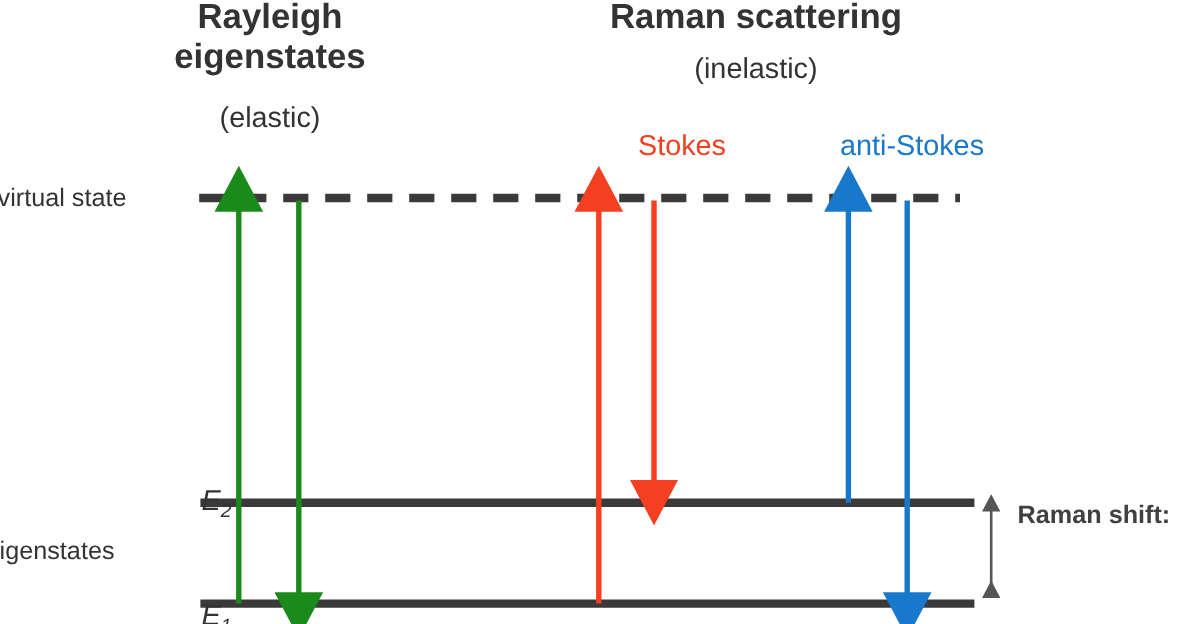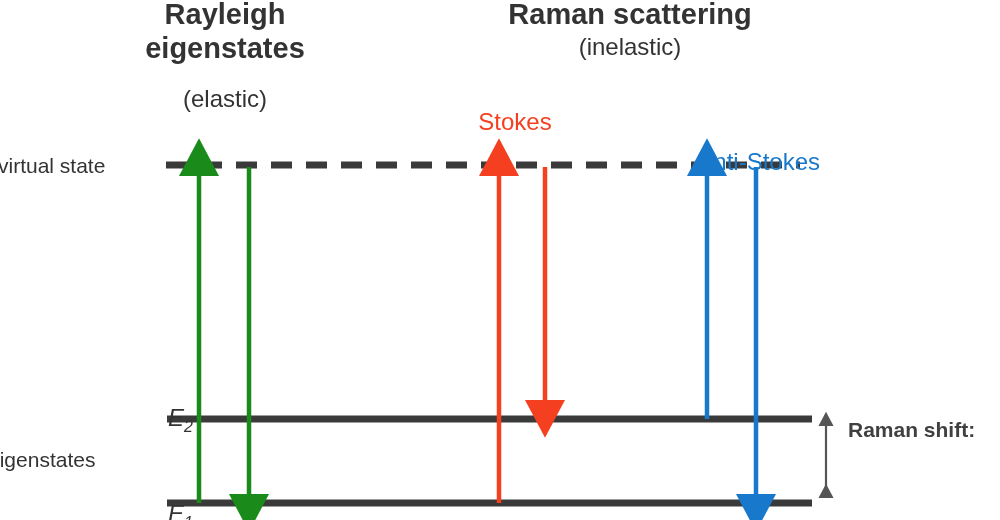--- a/index.html
+++ b/index.html
@@ -68,24 +68,24 @@
     <line x1="826" y1="497" x2="826" y2="425" stroke="#555555" stroke-width="2.2" marker-end="url(#ah-dark-s)" marker-start="url(#ah-dark-s)"></line>
   </svg>
 
   <div class="txt title" style="left:75px;top:-2px;width:300px;">
     <div>Rayleigh</div>
     <div>eigenstates</div>
   </div>
   <div class="txt subtitle" style="left:75px;top:85px;width:300px;">(elastic)</div>
 
   <div class="txt title" style="left:480px;top:-2px;width:300px;">Raman scattering</div>
-  <div class="txt subtitle" style="left:480px;top:33px;width:300px;">(inelastic)</div>
+  <div class="txt subtitle" style="left:480px;top:44px;width:300px;">(inelastic)</div>
 
-  <div class="txt grouplabel" style="left:425px;top:108px;width:180px;color:#f44020;">Stokes</div>
-  <div class="txt grouplabel" style="left:640px;top:108px;width:240px;color:#1878cc;margin-top:40px;">anti-Stokes</div>
+  <div class="txt grouplabel" style="left:425px;top:108px;width:180px;color:#f44020;text-align:right;">Stokes</div>
+  <div class="txt grouplabel" style="left:640px;top:108px;width:240px;color:#1878cc;">anti-Stokes</div>
 
   <div class="txt axlabel" style="left:-2px;top:154px;">virtual state</div>
 
   <div class="txt axlabel" style="left:-12px;top:448px;">eigenstates</div>
 
   <div class="txt elabel" style="left:128px;top:404px;">
     <span>E</span><sub>2</sub>
   </div>
 
   <div class="txt elabel" style="left:128px;top:500px;">

